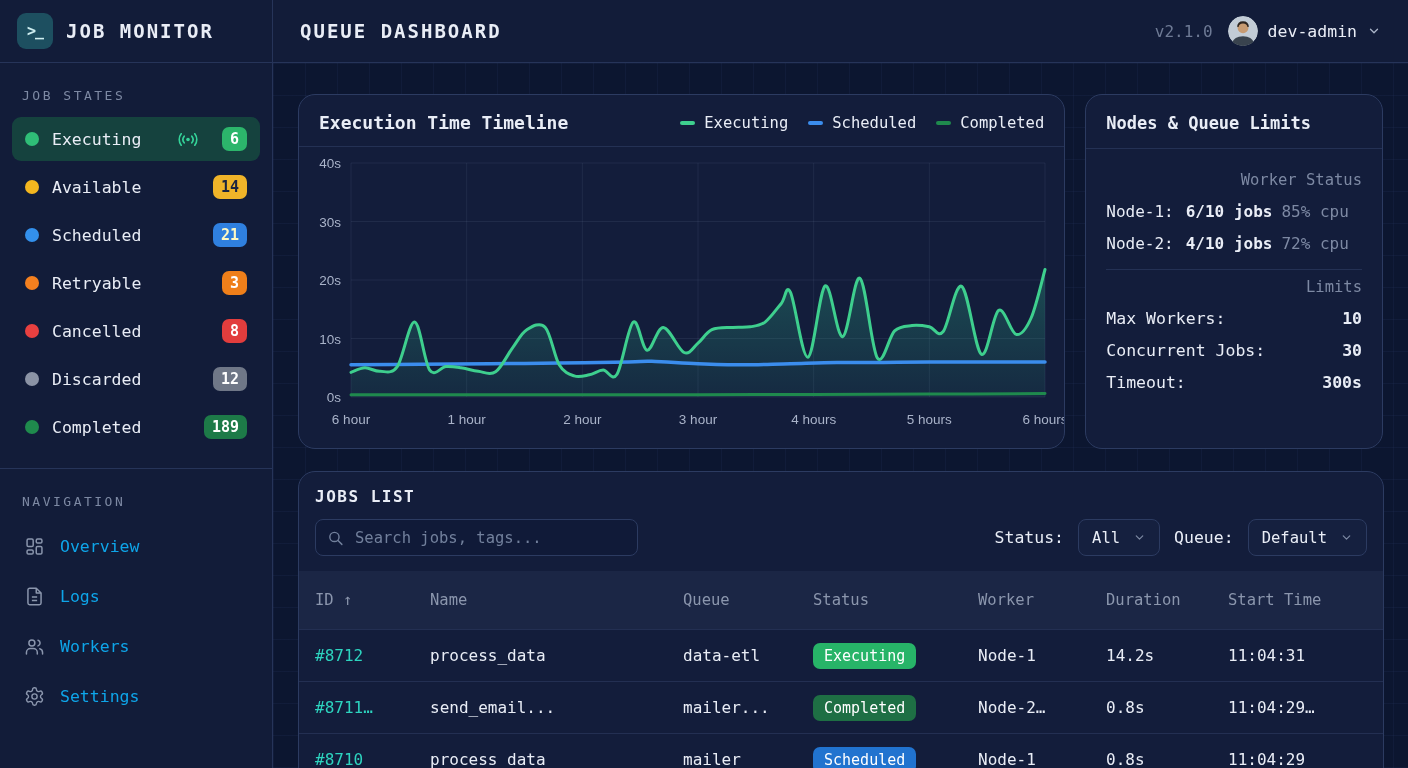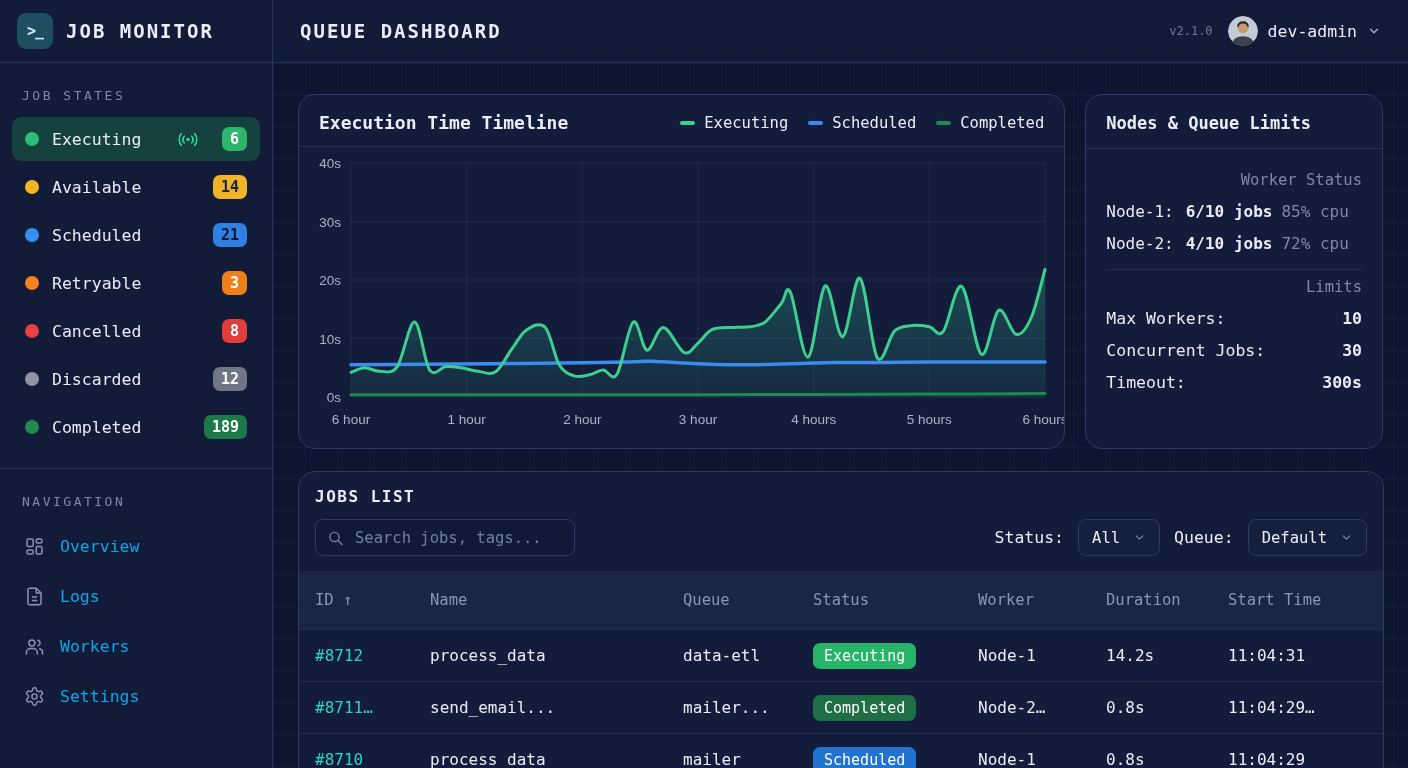--- a/index.html
+++ b/index.html
@@ -27,21 +27,21 @@
   .side-divider { height:1px; background:#263459; margin:17px 0 0; }
   .nav-item { display:flex; align-items:center; gap:15px; height:50px; padding:0 24px; color:#0ea5e9; cursor:pointer; }
   .nav-item svg { color:#8b96ad; flex:0 0 auto; }
   .nav-label { font-size:16.5px; }
 
   
   .main { flex:1; display:flex; flex-direction:column; min-width:0; }
   .topbar { height:63px; flex:0 0 63px; border-bottom:1px solid #263459; background:#121c39; display:flex; align-items:center; padding:0 27px; }
   .page-title { font-size:19px; font-weight:bold; letter-spacing:2px; }
   .topbar-right { margin-left:auto; display:flex; align-items:center; gap:15px; }
-  .version { color:#6e7a95; font-size:12px; }
+  .version { color:#6e7a95; font-size:16px; }
   .user-chip { display:flex; align-items:center; gap:10px; cursor:pointer; }
   .avatar { width:30px; height:30px; border-radius:50%; overflow:hidden; flex:0 0 30px; }
   .user-name { font-size:16.5px; }
   .chev { color:#aab4c8; display:flex; }
 
   .content { flex:1; padding:31px 25px 0; overflow:hidden;
     background-image:
       linear-gradient(rgba(86,116,184,0.07) 1px, transparent 1px),
       linear-gradient(90deg, rgba(86,116,184,0.07) 1px, transparent 1px);
     background-size:32px 32px; }
@@ -69,21 +69,21 @@
   .node-jobs { font-weight:bold; margin-left:12px; }
   .node-cpu { color:#7d89a3; margin-left:9px; }
   .limits-divider { height:1px; background:#243154; margin:16px 0 6px; }
   .kv-row { display:flex; font-size:16.5px; margin:13px 0; }
   .kv-value { margin-left:auto; font-weight:bold; }
 
   
   .jobs-panel { margin-top:22px; width:1086px; padding-top:15px; overflow:hidden; }
   .jobs-title { font-size:16px; font-weight:bold; letter-spacing:1.5px; padding:0 16px; }
   .jobs-controls { display:flex; align-items:center; padding:13px 16px 15px; }
-  .search-box { position:relative; width:260px; }
+  .search-box { position:relative; width:323px; }
   .search-box input { width:100%; height:37px; background:#101a38; border:1px solid #2c3b61; border-radius:8px; color:#cfd6e4; padding:0 12px 0 39px; font:inherit; font-size:15.5px; outline:none; }
   .search-box input::placeholder { color:#72809c; }
   .search-icon { position:absolute; left:12px; top:50%; transform:translateY(-50%); color:#72809c; display:flex; }
   .filters { margin-left:auto; display:flex; align-items:center; gap:14px; }
   .filter-label { font-size:16.5px; }
   .select { display:flex; align-items:center; gap:13px; background:#15203f; border:1px solid #2c3b61; border-radius:8px; height:37px; padding:16px 13px; font-size:15.5px; cursor:pointer; }
   .select .chev { color:#7d89a3; }
 
   .thead, .trow { display:grid; grid-template-columns:115px 253px 130px 165px 128px 122px 1fr; align-items:center; }
   .thead { background:#1b2645; height:58px; color:#8b96ad; font-size:15.5px; }
@@ -126,21 +126,21 @@
 
     <div class="state-item">
       <span class="dot" style="background: rgb(243, 182, 31);"></span>
       <span class="state-label">Available</span>
       <span class="badge" style="background: rgb(240, 180, 41); color: rgb(27, 36, 64);">14</span>
     </div>
 
     <div class="state-item">
       <span class="dot" style="background: rgb(51, 144, 236);"></span>
       <span class="state-label">Scheduled</span>
-      <span class="badge" style="background: rgb(47, 128, 224); color: #0f172a;">21</span>
+      <span class="badge" style="background: rgb(47, 128, 224); color: #fef9c3;">21</span>
     </div>
 
     <div class="state-item">
       <span class="dot" style="background: rgb(244, 128, 31);"></span>
       <span class="state-label">Retryable</span>
       <span class="badge" style="background: rgb(239, 127, 26); color: rgb(255, 255, 255);">3</span>
     </div>
 
     <div class="state-item">
       <span class="dot" style="background: rgb(232, 64, 64);"></span>

